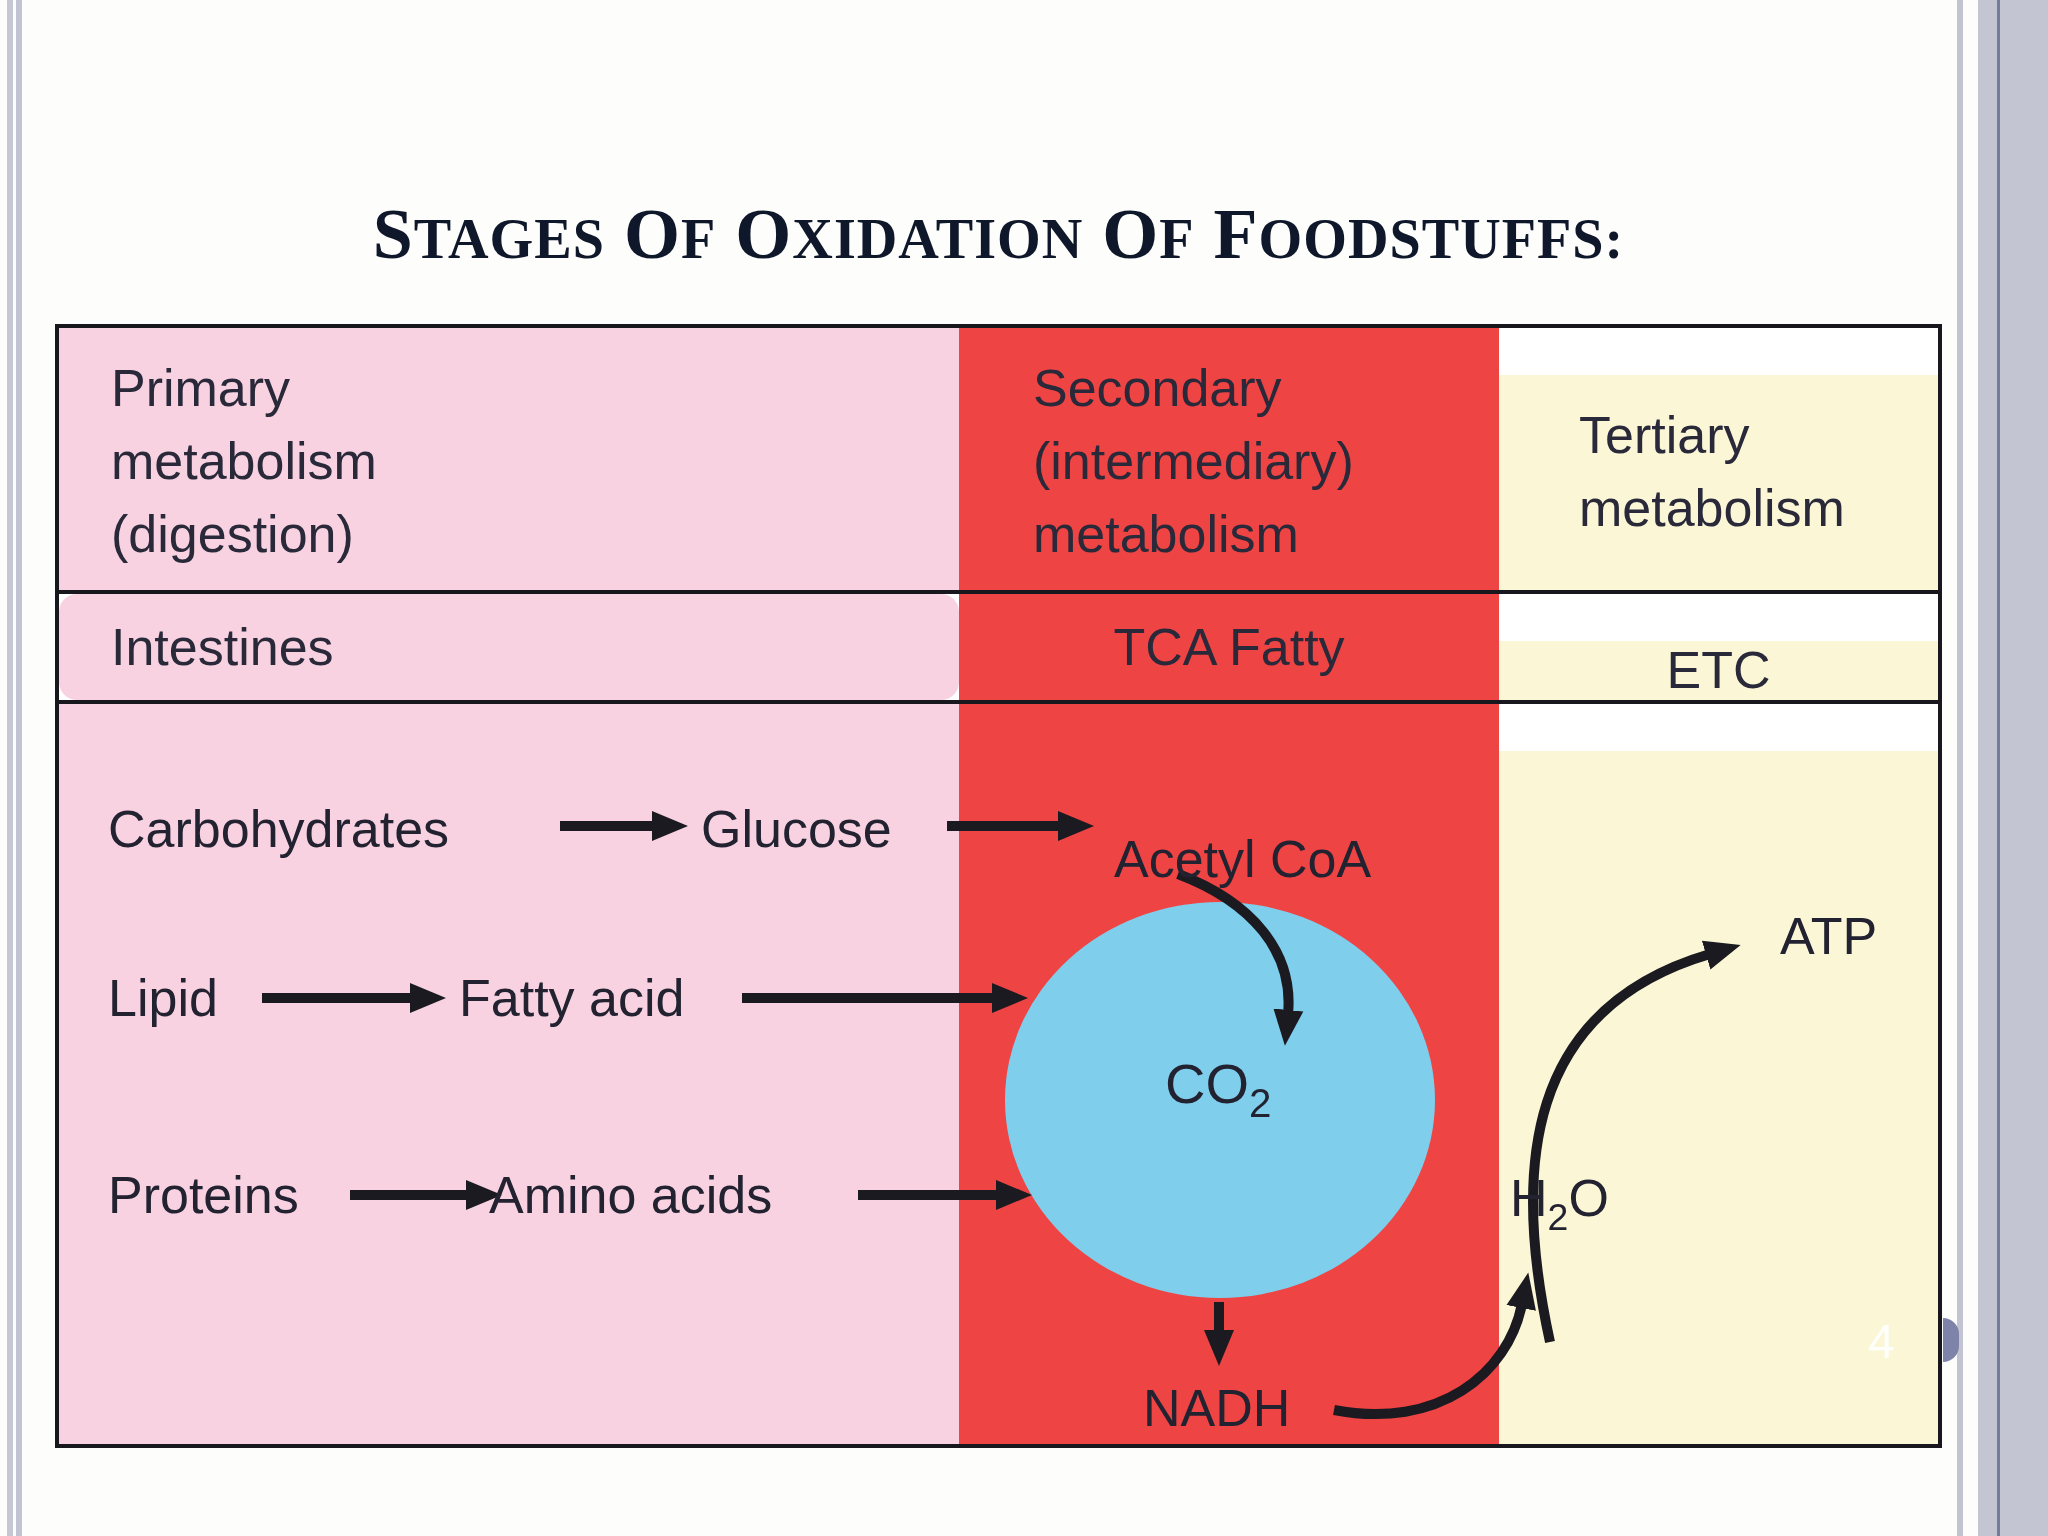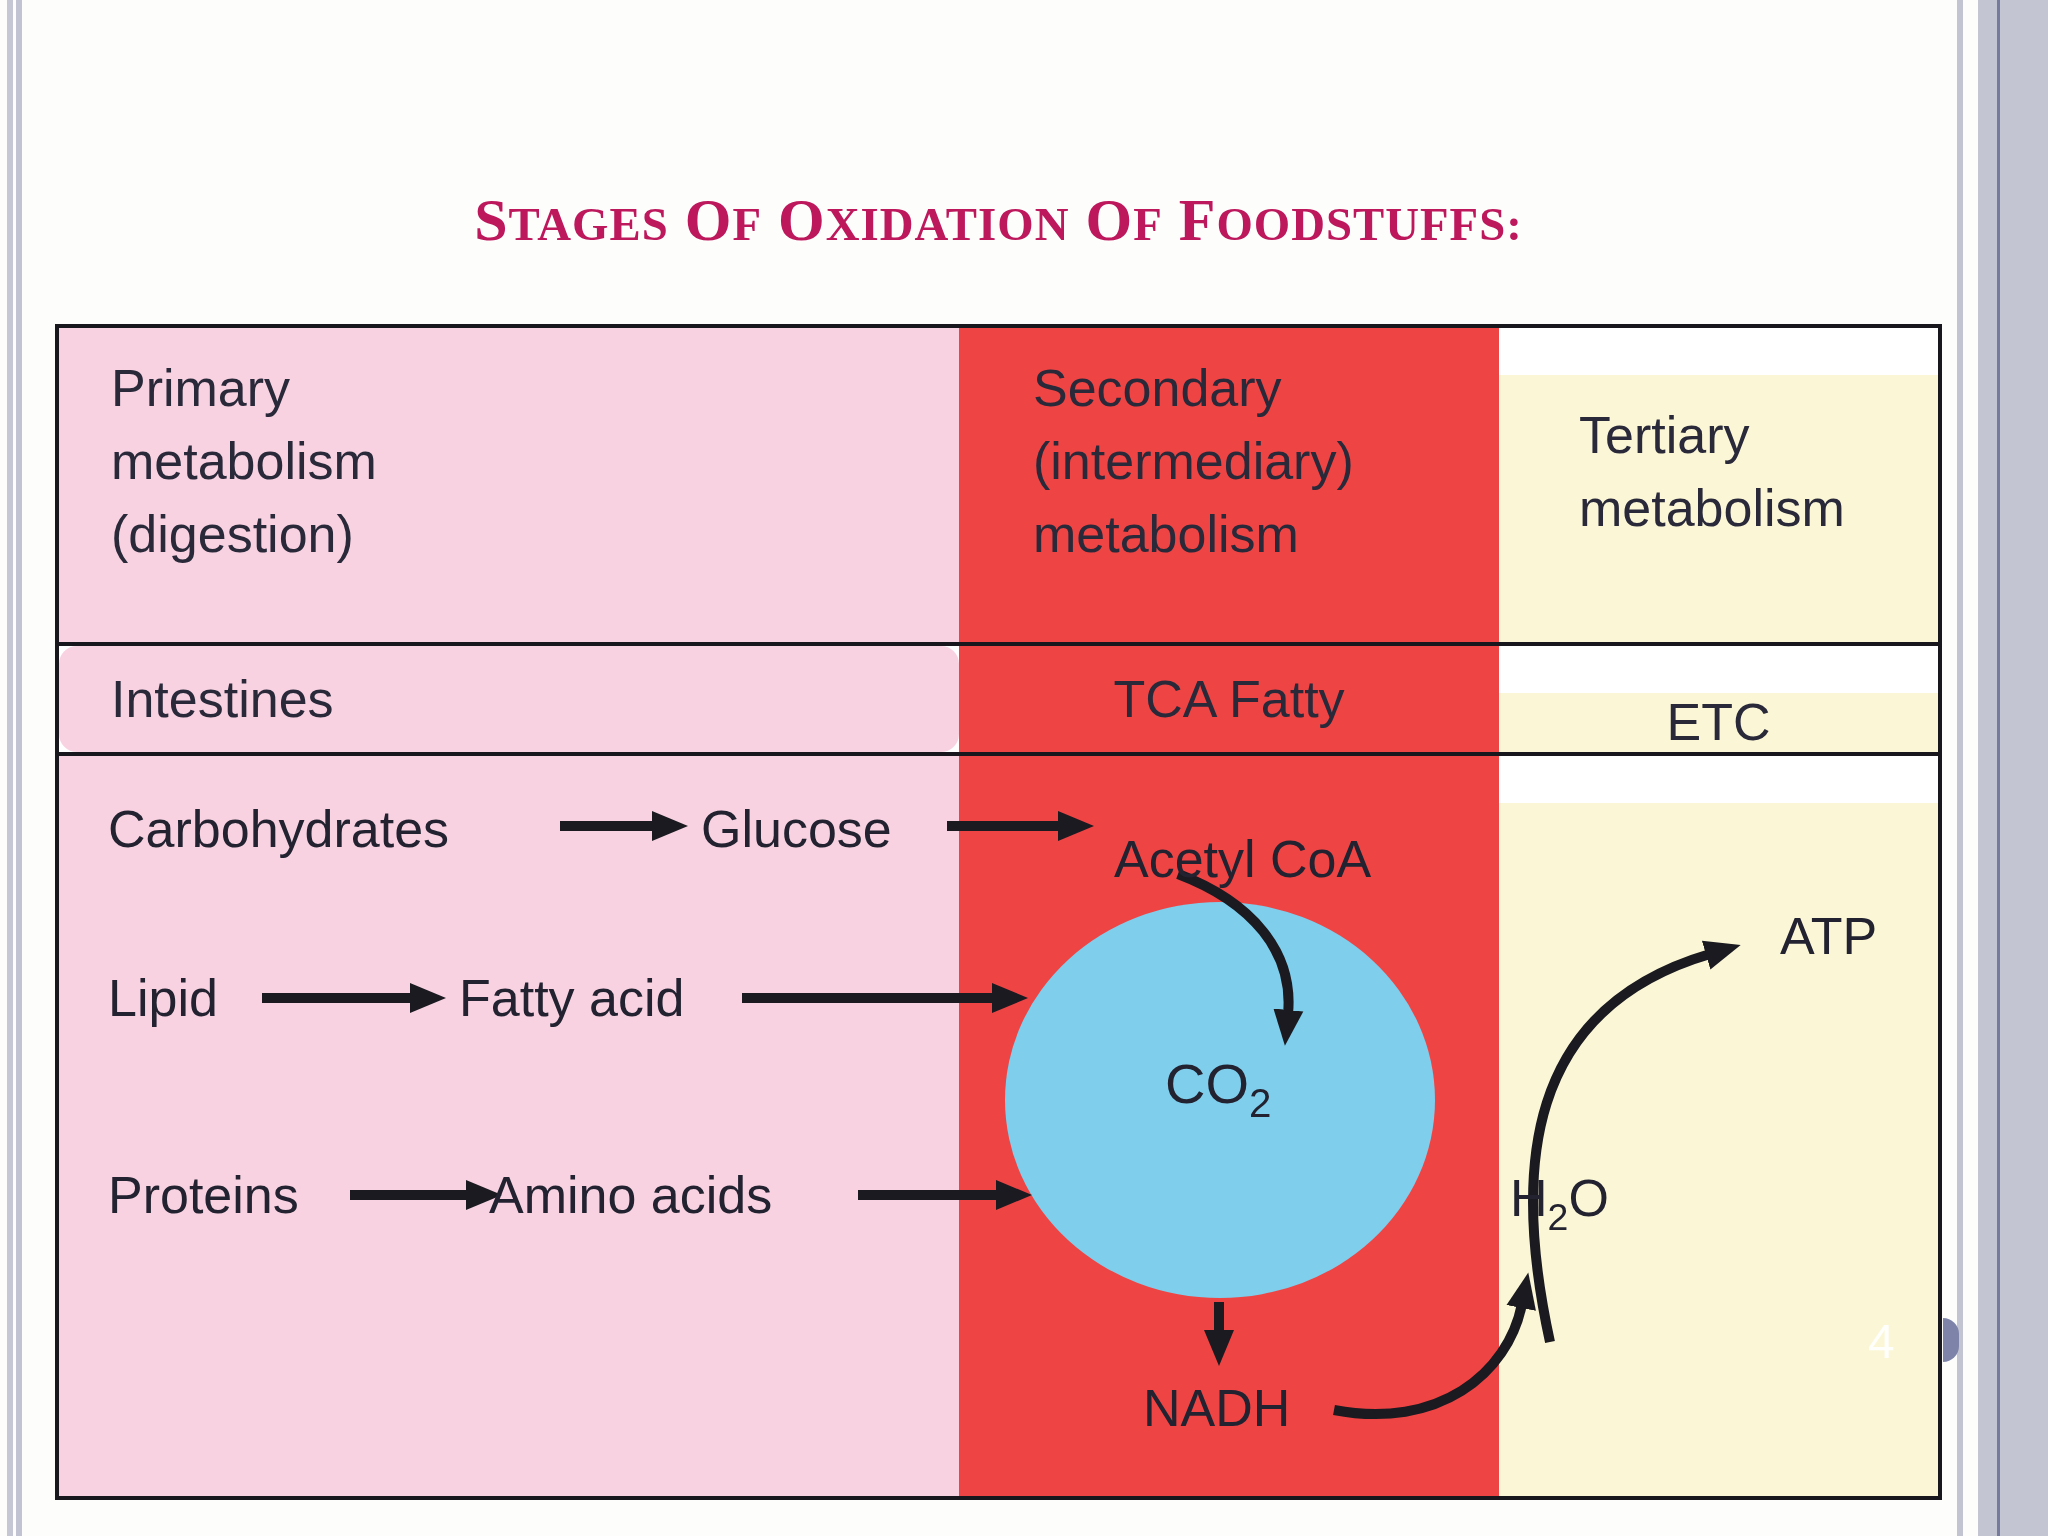--- a/index.html
+++ b/index.html
@@ -11,32 +11,32 @@
   .edge{position:absolute;top:0;height:1536px;}
   .edge-l1{left:7px;width:6px;background:#c6c7d5;}
   .edge-l2{left:16px;width:6px;background:#c2c3d2;}
   .edge-r1{left:1957px;width:6px;background:#c3c4d2;}
   .edge-band{left:1978px;width:70px;background:#c4c5d3;}
   .edge-line{left:1997px;width:3px;background:#767b9c;}
   
   .slide-title{
     position:absolute;left:55px;top:150px;width:1887px;
     text-align:center;font-family:"Liberation Serif",serif;
-    font-weight:bold;font-size:60px;line-height:1;color:#be185d;
+    font-weight:bold;font-size:72px;line-height:1;color:#0f172a;
     letter-spacing:1px;white-space:nowrap;
   }
   .slide-title .sc{font-size:0.78em;}
   
   .meta-table{
     position:absolute;left:55px;top:324px;width:1879px;
     border:4px solid #17171d;background:#fff;
   }
   .t-row{display:flex;width:100%;}
   .t-divider{height:4px;background:#17171d;width:100%;}
-  .row-header{height:314px;}
+  .row-header{height:262px;}
   .row-mid{height:106px;}
   .row-body{height:740px;}
   .col-primary{width:900px;background:#f8d2e1;}
   .col-secondary{width:540px;background:#ef4444;}
   .col-tertiary{width:439px;background:#fbf7d6;margin-top:47px;}
   .cell{box-sizing:border-box;color:#29293a;font-size:52px;line-height:73px;}
   .hdr{padding:24px 0 0 52px;white-space:pre-line;}
   .hdr-2{padding-left:74px;}
   .hdr-3{padding-left:80px;}
   .mid{display:flex;align-items:center;}

